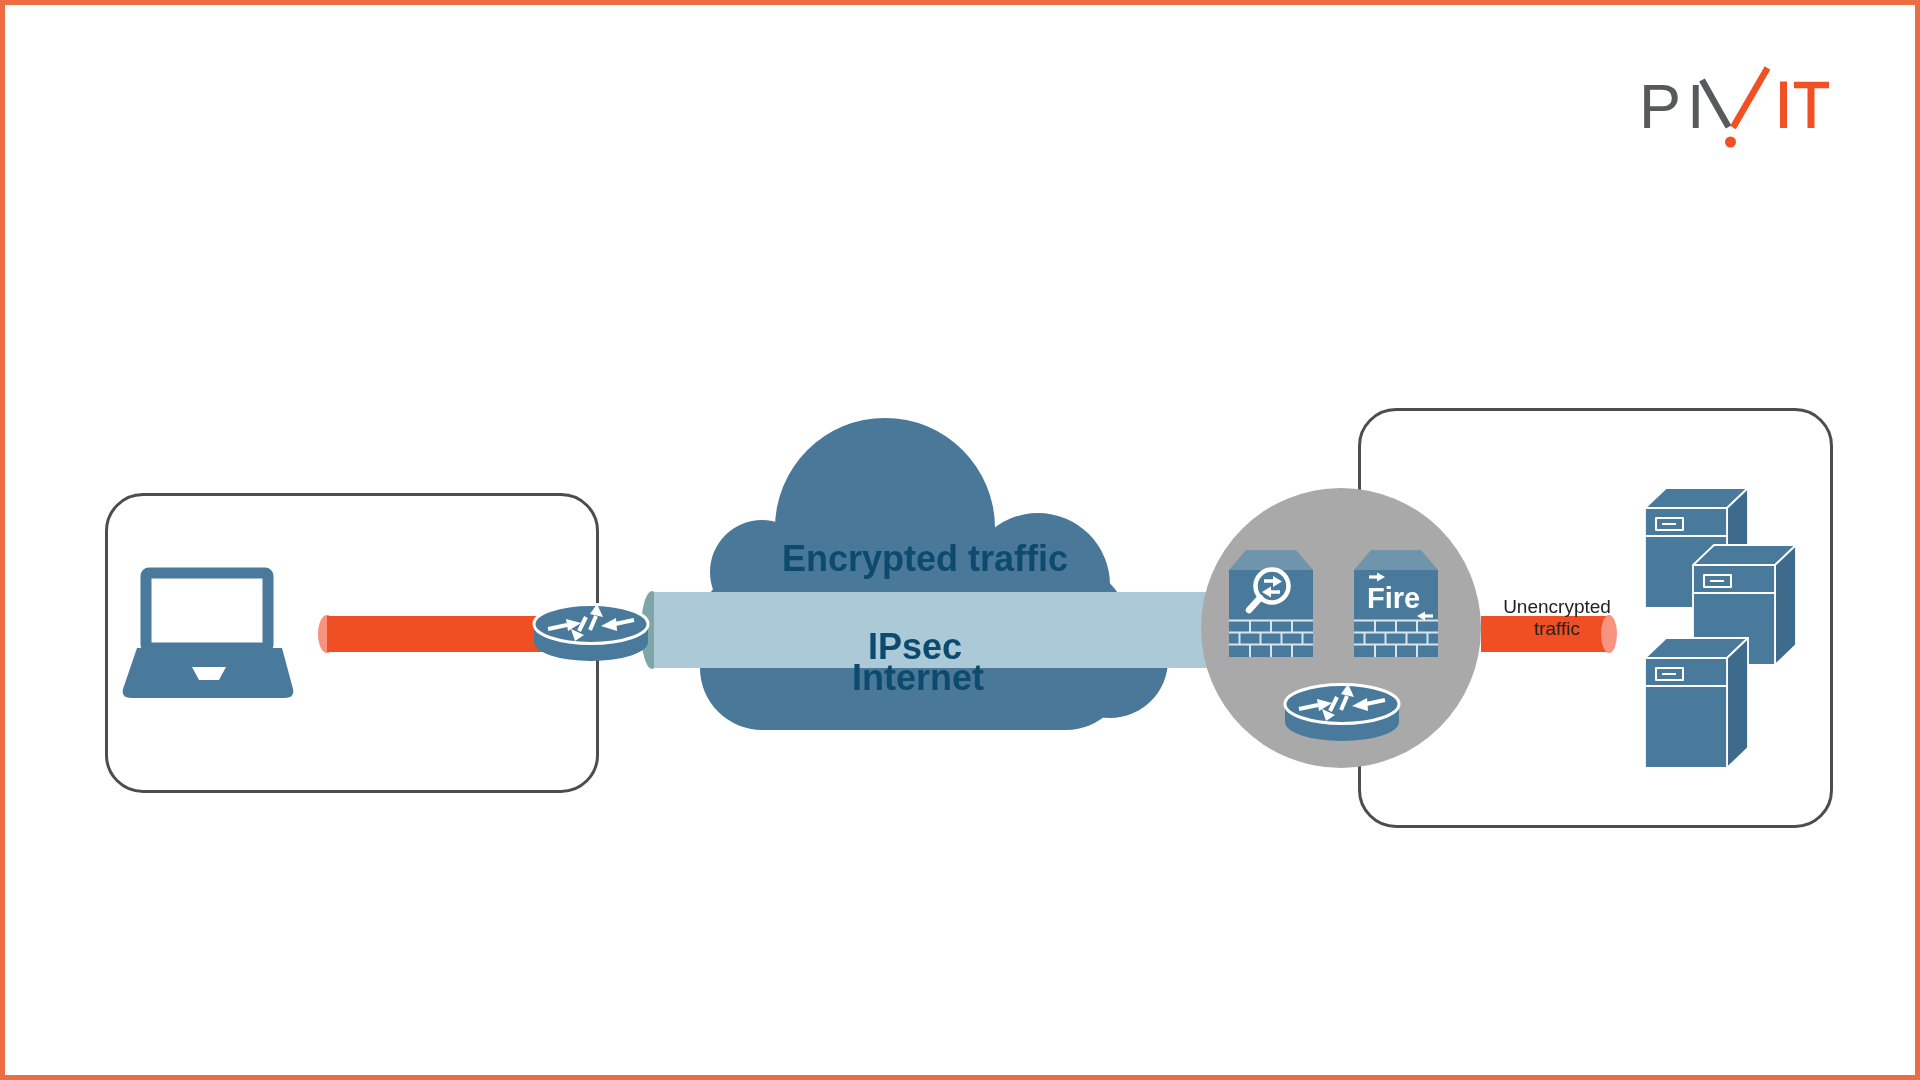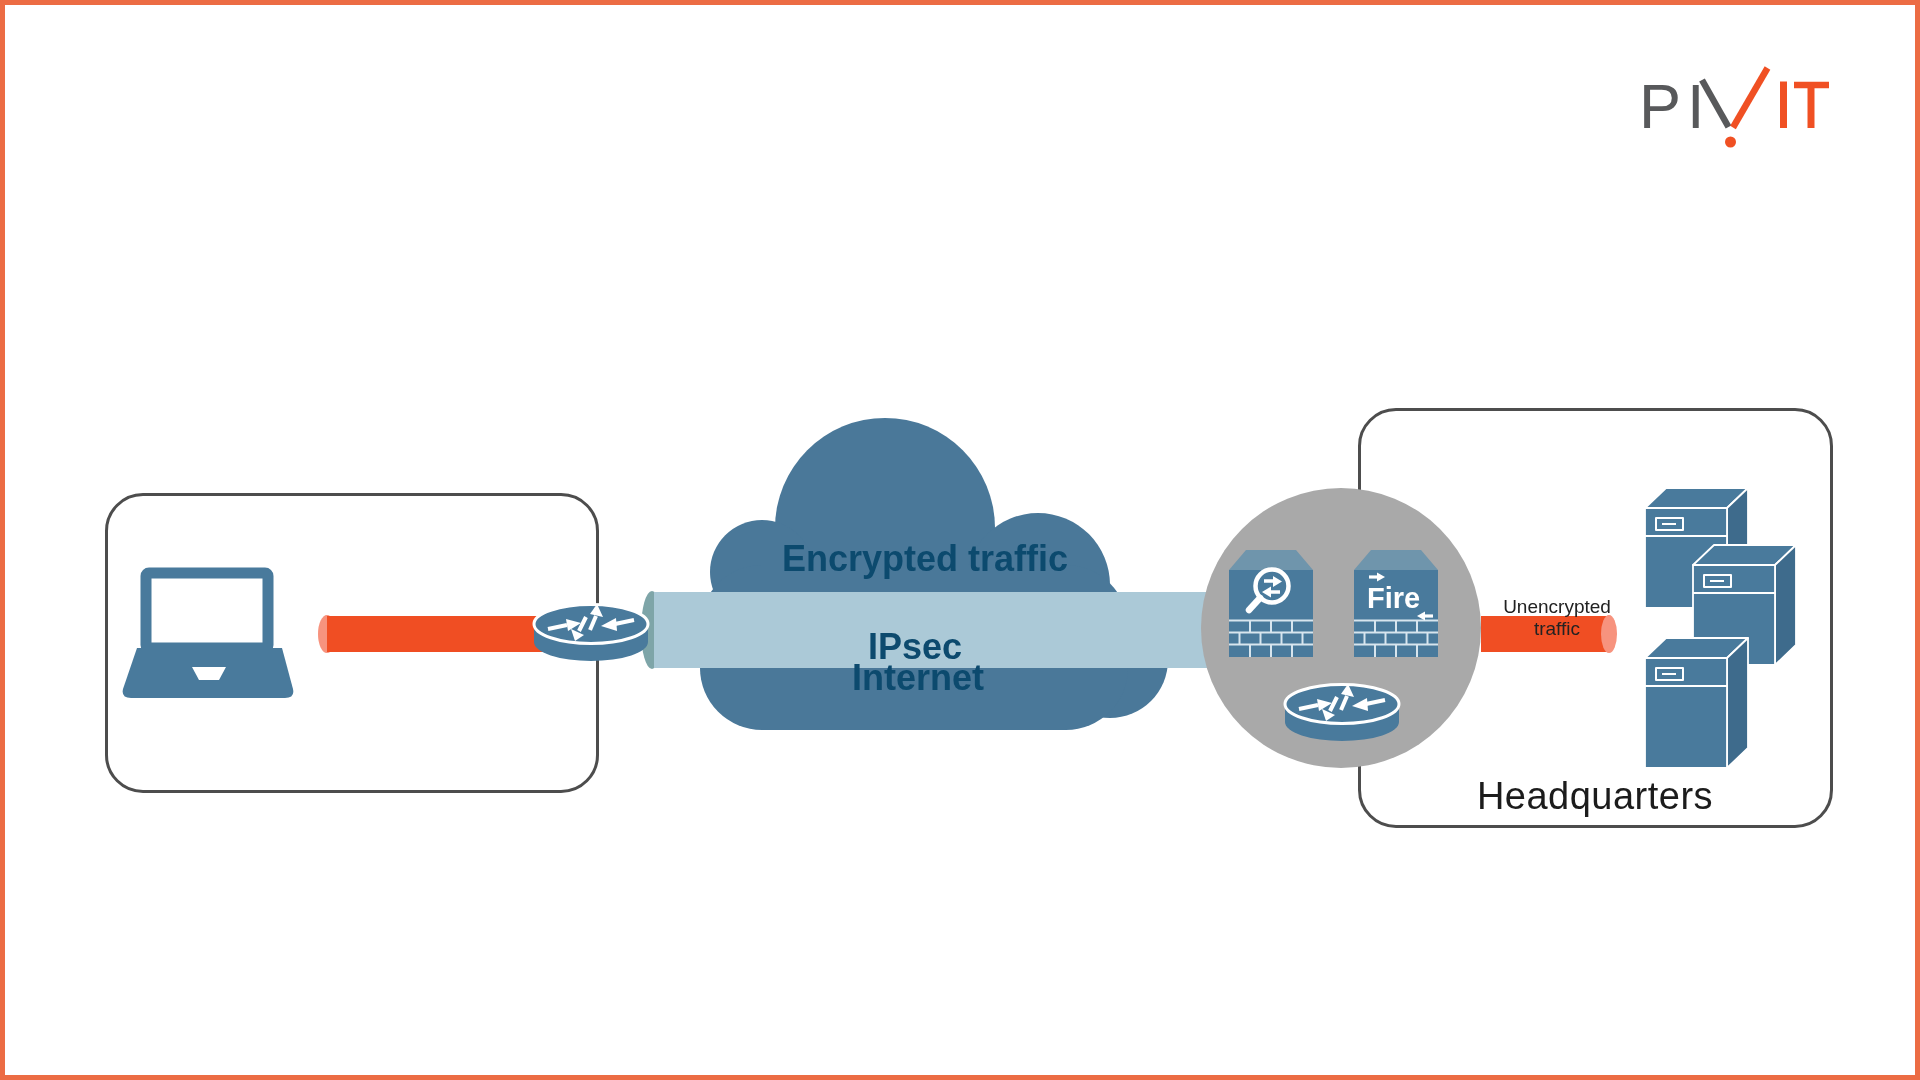--- a/index.html
+++ b/index.html
@@ -237,21 +237,20 @@
         <polygon points="10,173 31,153 113,153 92,173" style="fill:var(--steel_blue);"></polygon>
         <polygon points="92,173 113,153 113,263 92,283" style="fill:var(--steel_blue_dark);"></polygon>
         <rect x="10" y="173" width="82" height="110" style="fill:var(--steel_blue);"></rect>
         <line x1="10" y1="201" x2="92" y2="201"></line>
         <rect x="21" y="183" width="27" height="12" fill="none" stroke-width="2"></rect>
         <line x1="27" y1="189" x2="41" y2="189" stroke-width="2"></line>
       </g>
     </g>
   </svg>
 
-  <div class="site-label" style="left:1590px;top:791px;font-size:38px;">Headquarters</div>
   <div class="small-label" style="left:1552px;top:577px;margin-top:36px;">
     <div>Unencrypted</div>
     <div>traffic</div>
   </div>
 
   <svg class="abs" style="left:1628px;top:55px;" width="200" height="95" viewBox="0 0 200 95">
     <text x="6" y="68" font-size="63" letter-spacing="6" style="font-family:'Liberation Sans',sans-serif;fill:var(--logo_gray);">PI</text>
     <line x1="69" y1="20" x2="95.5" y2="67" style="stroke:var(--logo_gray);" stroke-width="6.5"></line>
     <line x1="134.5" y1="8" x2="100" y2="67.5" style="stroke:var(--logo_orange);" stroke-width="6.5"></line>
     <circle cx="97.5" cy="82" r="5.5" style="fill:var(--logo_orange);"></circle>

